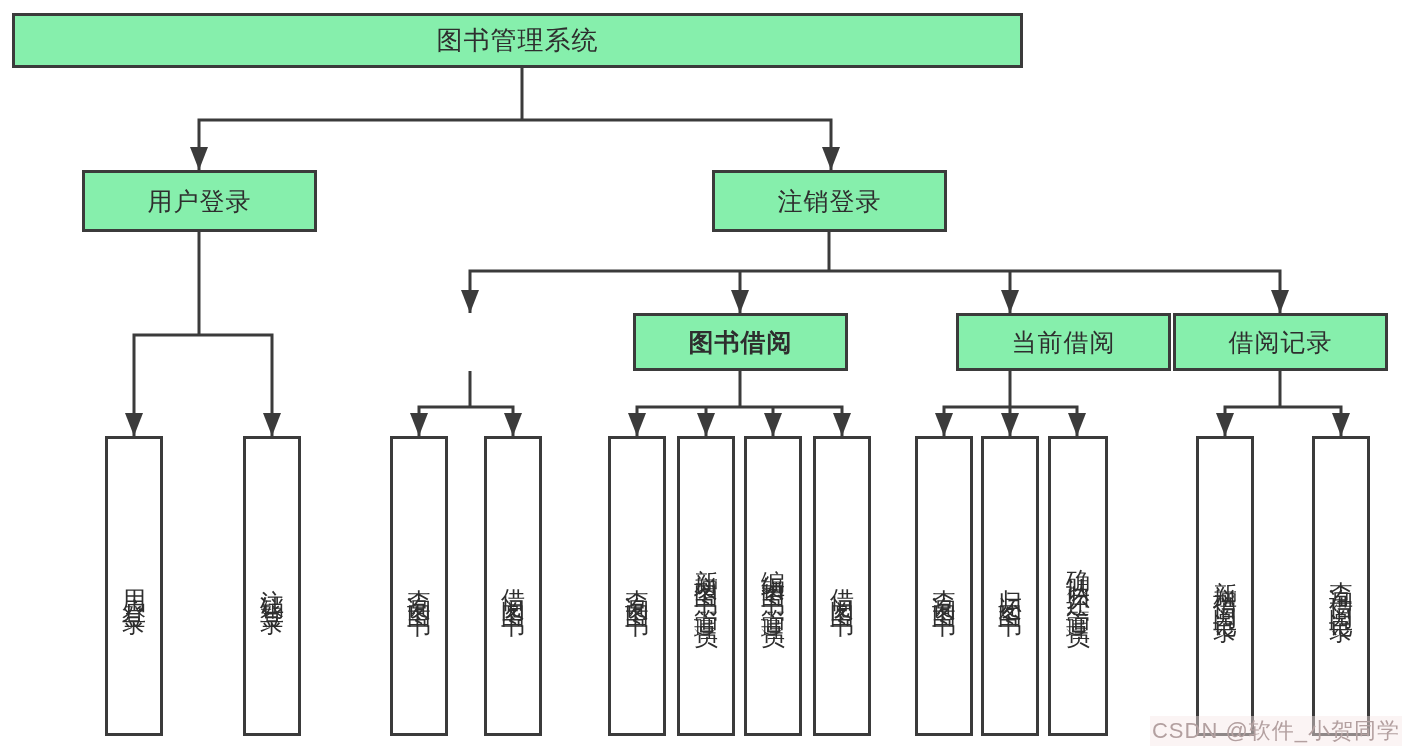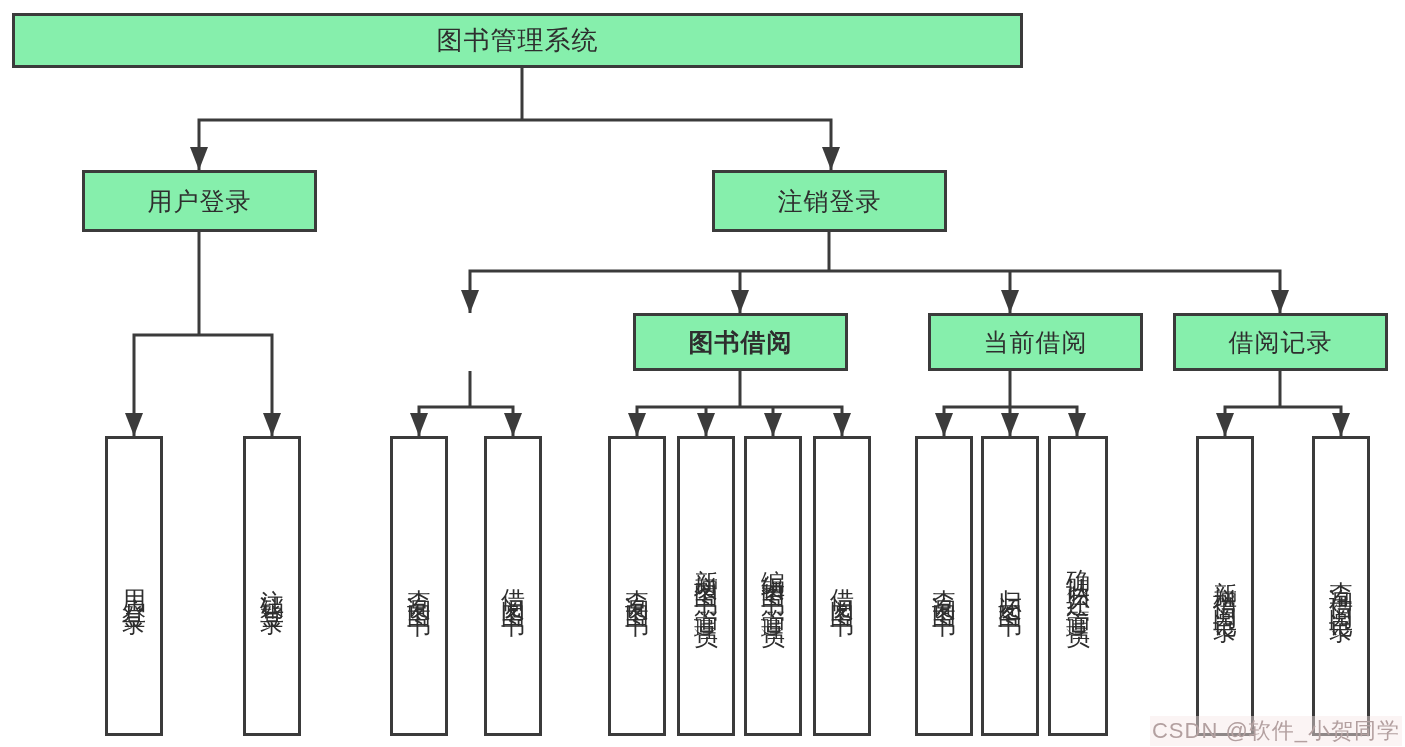--- a/index.html
+++ b/index.html
@@ -131,21 +131,21 @@
       <use href="#ah" x="1341" y="436"></use>
     </g>
   </svg>
 
   <div class="hbox" style="left:12px; top:13px; width:1011px; height:55px; font-size:26px;">图书管理系统</div>
 
   <div class="hbox" style="left:82px; top:170px; width:235px; height:62px;">用户登录</div>
   <div class="hbox" style="left:712px; top:170px; width:235px; height:62px;">注销登录</div>
 
   <div class="hbox" style="left:633px; top:313px; width:215px; height:58px;font-weight:bold;">图书借阅</div>
-  <div class="hbox" style="left:928px; top:313px; width:215px; height:58px;">当前借阅</div>
+  <div class="hbox" style="left:956px; top:313px; width:215px; height:58px;">当前借阅</div>
   <div class="hbox" style="left:1173px; top:313px; width:215px; height:58px;">借阅记录</div>
 
   <div class="vbox" style="left:105px;">
     <span class="vtext">用户登录</span>
   </div>
   <div class="vbox" style="left:243px;">
     <span class="vtext">注销登录</span>
   </div>
 
   <div class="vbox" style="left:390px;">

